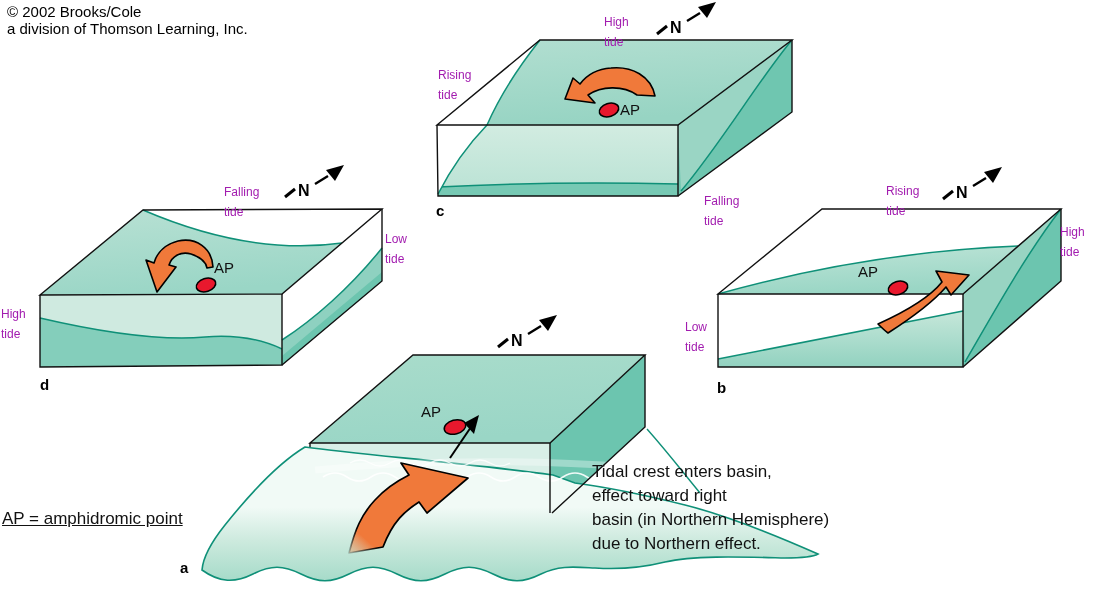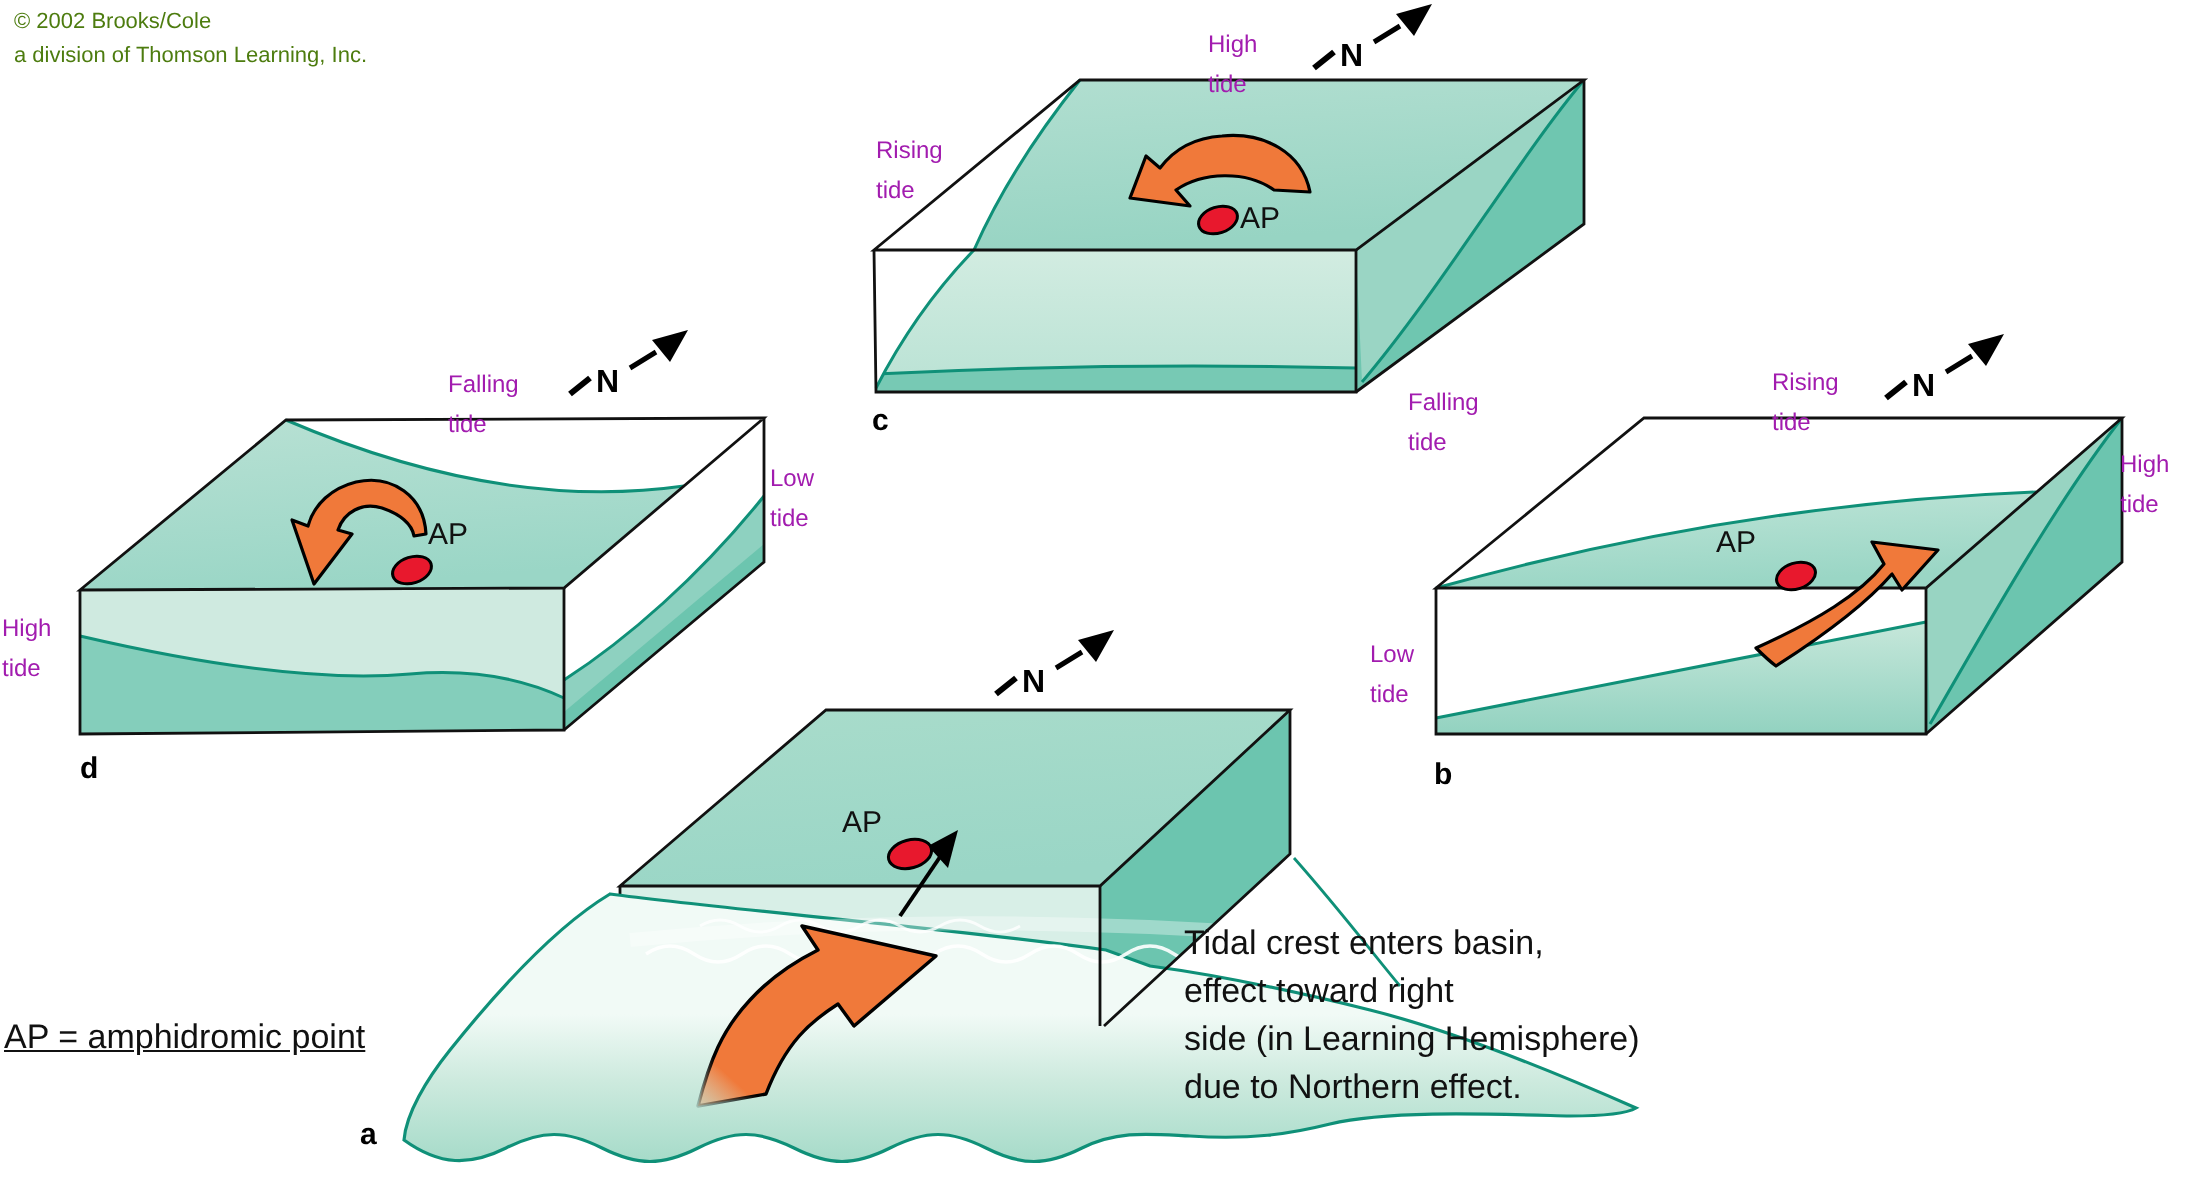--- a/index.html
+++ b/index.html
@@ -2,21 +2,21 @@
 <html><head>
 <meta charset="utf-8">
 <style>
   html,body{margin:0;padding:0;background:#fff;}
   #stage{position:relative;width:1100px;height:590px;background:#fff;overflow:hidden;
          font-family:"Liberation Sans",sans-serif;color:#000;}
   .abs{position:absolute;}
   .lbl{position:absolute;font-size:12px;line-height:20px;color:#a21caf;white-space:pre-line;margin-top:11px;}
   .letter{position:absolute;font-size:15px;font-weight:700;color:#000;}
   .ap{position:absolute;font-size:15px;color:#111;}
-  .copyright{position:absolute;font-size:11px;line-height:17px;color:#4d7c0f;}
+  .copyright{position:absolute;font-size:15px;line-height:17px;color:#000000;}
   .caption{position:absolute;font-size:17px;line-height:24px;color:#111;}
   .legend{position:absolute;font-size:17px;color:#111;text-decoration:underline;}
   svg{display:block;overflow:visible;}
   svg text{font-family:"Liberation Sans",sans-serif;}
 </style>
 </head>
 <body>
 
 <div id="stage">
 
@@ -224,19 +224,19 @@
   <div class="ap" style="left:421px;top:403px;">AP</div>
 
   <div class="letter" style="left:436px;top:202px;">c</div>
   <div class="letter" style="left:40px;top:376px;">d</div>
   <div class="letter" style="left:717px;top:379px;">b</div>
   <div class="letter" style="left:180px;top:559px;">a</div>
 
   <div class="caption" style="left:592px;top:460px;width:270px;">
     <div>Tidal crest enters basin,</div>
     <div>effect toward right</div>
-    <div>side (in Learning Hemisphere)</div>
+    <div>basin (in Northern Hemisphere)</div>
     <div>due to Northern effect.</div>
   </div>
 
   <div class="legend" style="left:2px;top:509px;">AP = amphidromic point</div>
 
 </div>
 
 </body></html>

